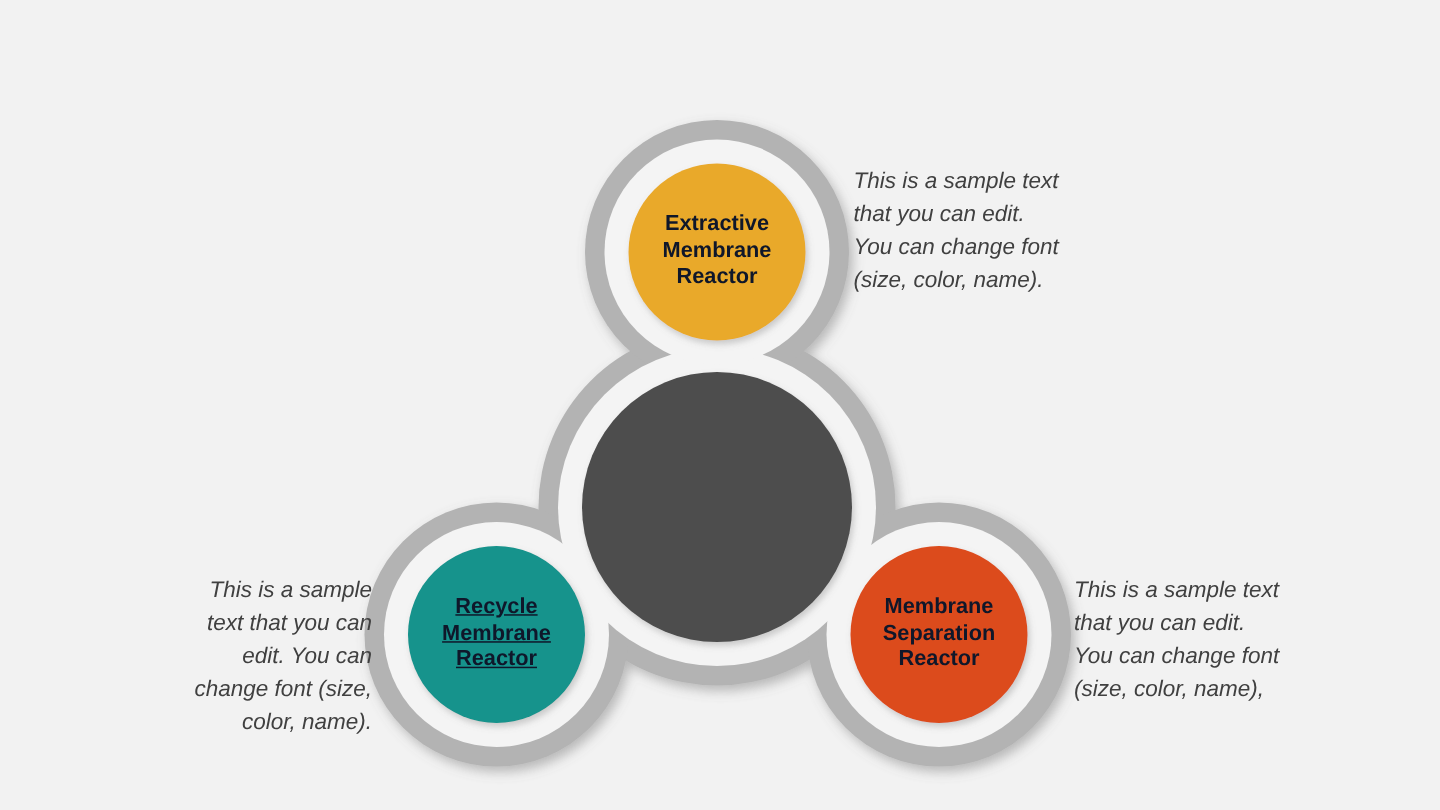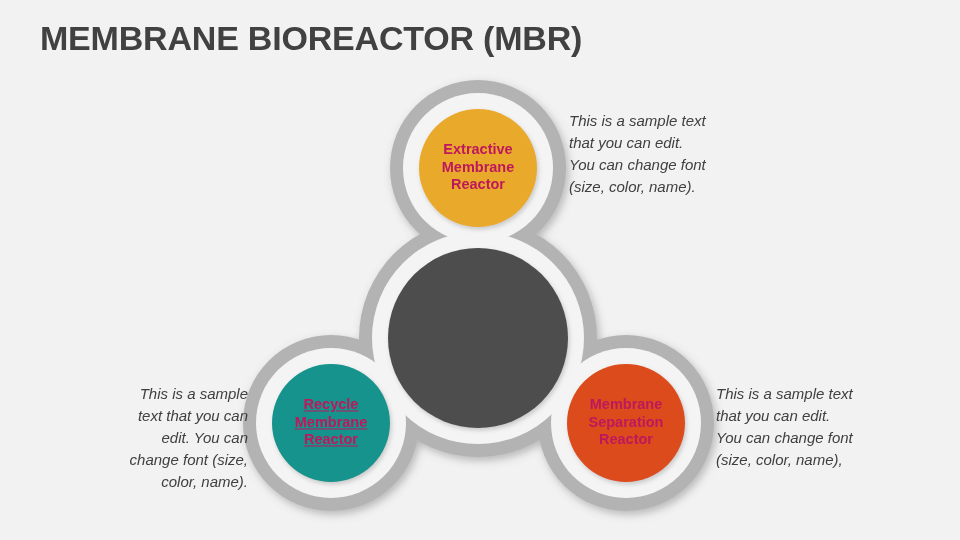--- a/index.html
+++ b/index.html
@@ -52,21 +52,21 @@
   }
   .diagram svg {
     position: absolute;
     left: 0;
     top: 0;
   }
 
   
   .node-label {
     position: absolute;
-    color: #be185d;
+    color: #0f172a;
     font-weight: bold;
     text-align: center;
     line-height: 1.22;
     transform: translate(-50%, -50%);
     pointer-events: none;
     white-space: pre-line;
   }
   .node-label.satellite { font-size: 14.5px; }
   .node-label.center {
     font-size: 25px;
@@ -83,21 +83,20 @@
     line-height: 1.46;
   }
   .callout.right  { text-align: left;  }
   .callout.left   { text-align: right; }
 </style>
 </head>
 <body>
 
 <div class="slide">
 
-  <div class="title">MEMBRANE BIOREACTOR (MBR)</div>
 
 
   <div class="diagram">
 
     <svg width="960" height="540" viewBox="0 0 960 540">
       <defs>
         <filter id="softshadow" x="-40%" y="-40%" width="180%" height="180%">
           <feDropShadow dx="2.5" dy="3.5" stdDeviation="4" flood-color="#6d6d6d" flood-opacity="0.45"></feDropShadow>
         </filter>
         <filter id="tinyshadow" x="-40%" y="-40%" width="180%" height="180%">

